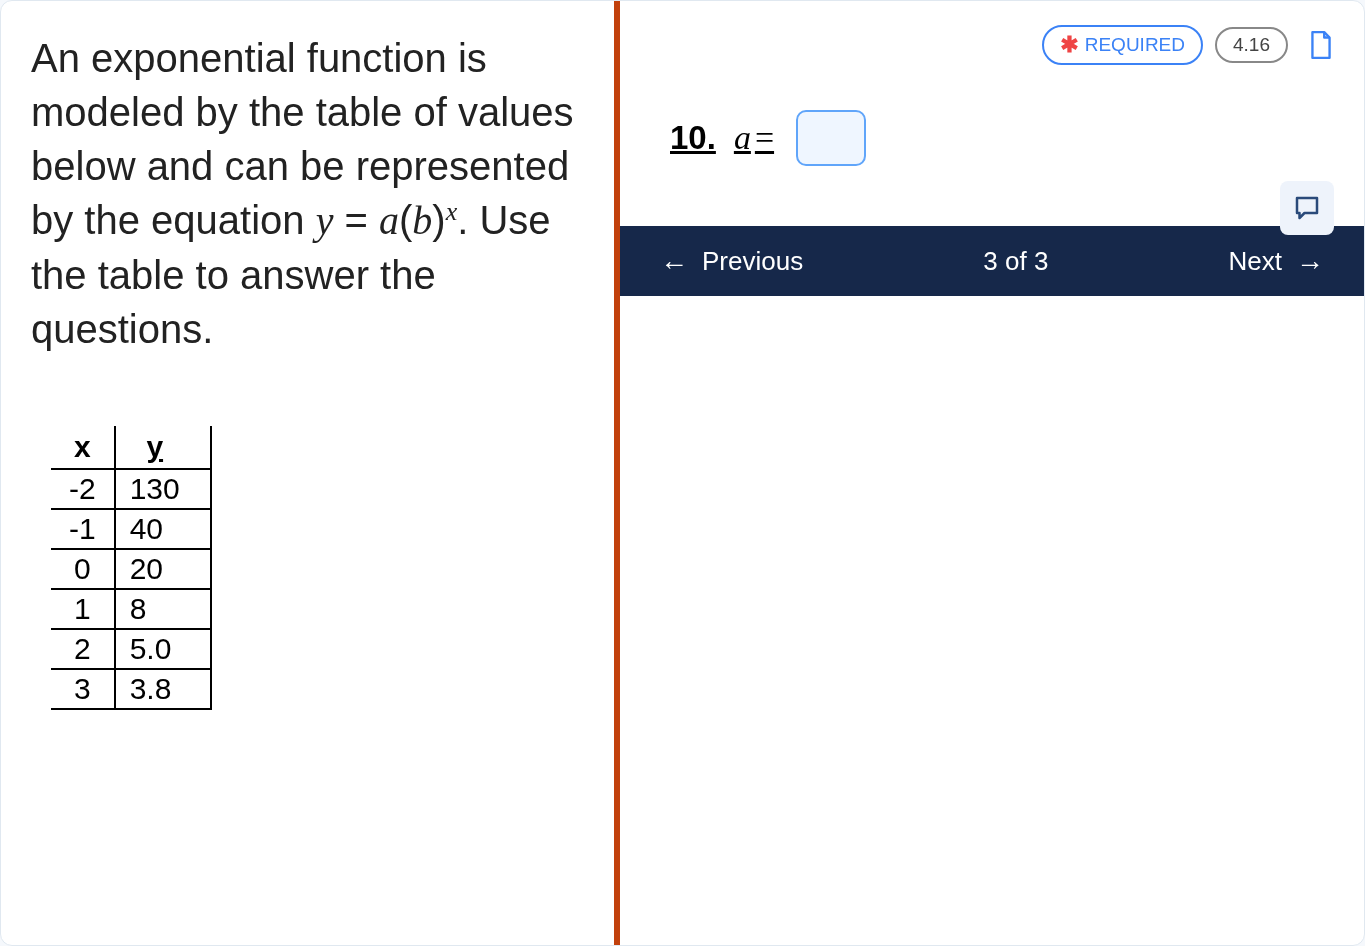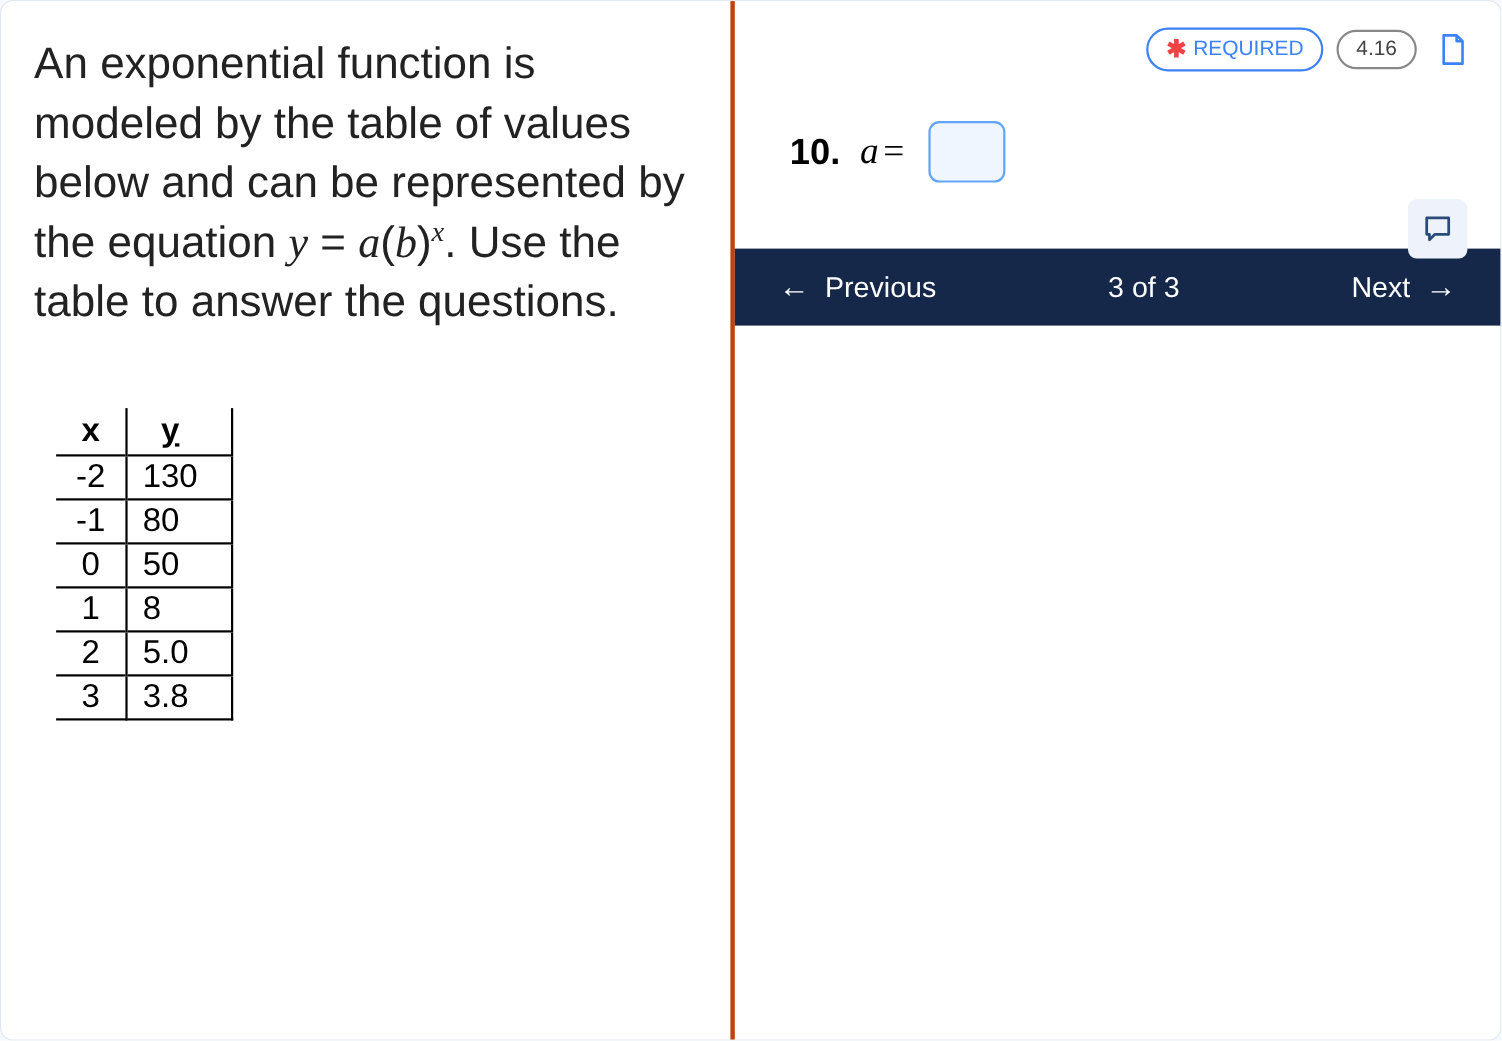--- a/index.html
+++ b/index.html
@@ -16,23 +16,23 @@
     }
     .container {
       display: flex;
       width: 100%;
       height: 100%;
       background: #fff;
       border-radius: 12px;
       border: 1px solid #e0e8f0;
     }
     .left-panel {
-      width: 667px;
+      width: 619px;
       padding: 30px 30px;
-      border-right: 4px solid #c2410c;
+      border-right: 6px solid #c2410c;
     }
     .question-text {
       font-size: 40px;
       line-height: 1.35;
       color: #222;
       font-weight: 400;
     }
     .math-y { font-style: italic; font-family: 'Cambria Math', serif;}
     .math-a { font-style: italic; font-family: 'Cambria Math', serif;}
     .math-b { font-style: italic; font-family: 'Cambria Math', serif;}
@@ -121,20 +121,21 @@
       height: 30px;
       margin-left: 8px;
     }
     .page-icon svg { display:block; }
     .answer-row {
       display: flex;
       align-items: center;
       padding: 45px 0 0 50px;
       gap: 18px;
       font-size: 32px;
+      text-decoration: underline;
     }
     .q-number {
       font-weight: 700;
       font-size: 33px;
     }
     .a-equals {
       font-family: 'Cambria Math', serif;
       font-style: italic;
       font-size: 34px;
     }
@@ -203,25 +204,25 @@
           <th>y</th>
         </tr>
       </thead>
       <tbody>
         <tr>
             <td>-2</td>
             <td>130</td>
           </tr>
         <tr>
             <td>-1</td>
-            <td>80</td>
+            <td>40</td>
           </tr>
         <tr>
             <td>0</td>
-            <td>50</td>
+            <td>20</td>
           </tr>
         <tr>
             <td>1</td>
             <td>8</td>
           </tr>
         <tr>
             <td>2</td>
             <td>5.0</td>
           </tr>
         <tr>

